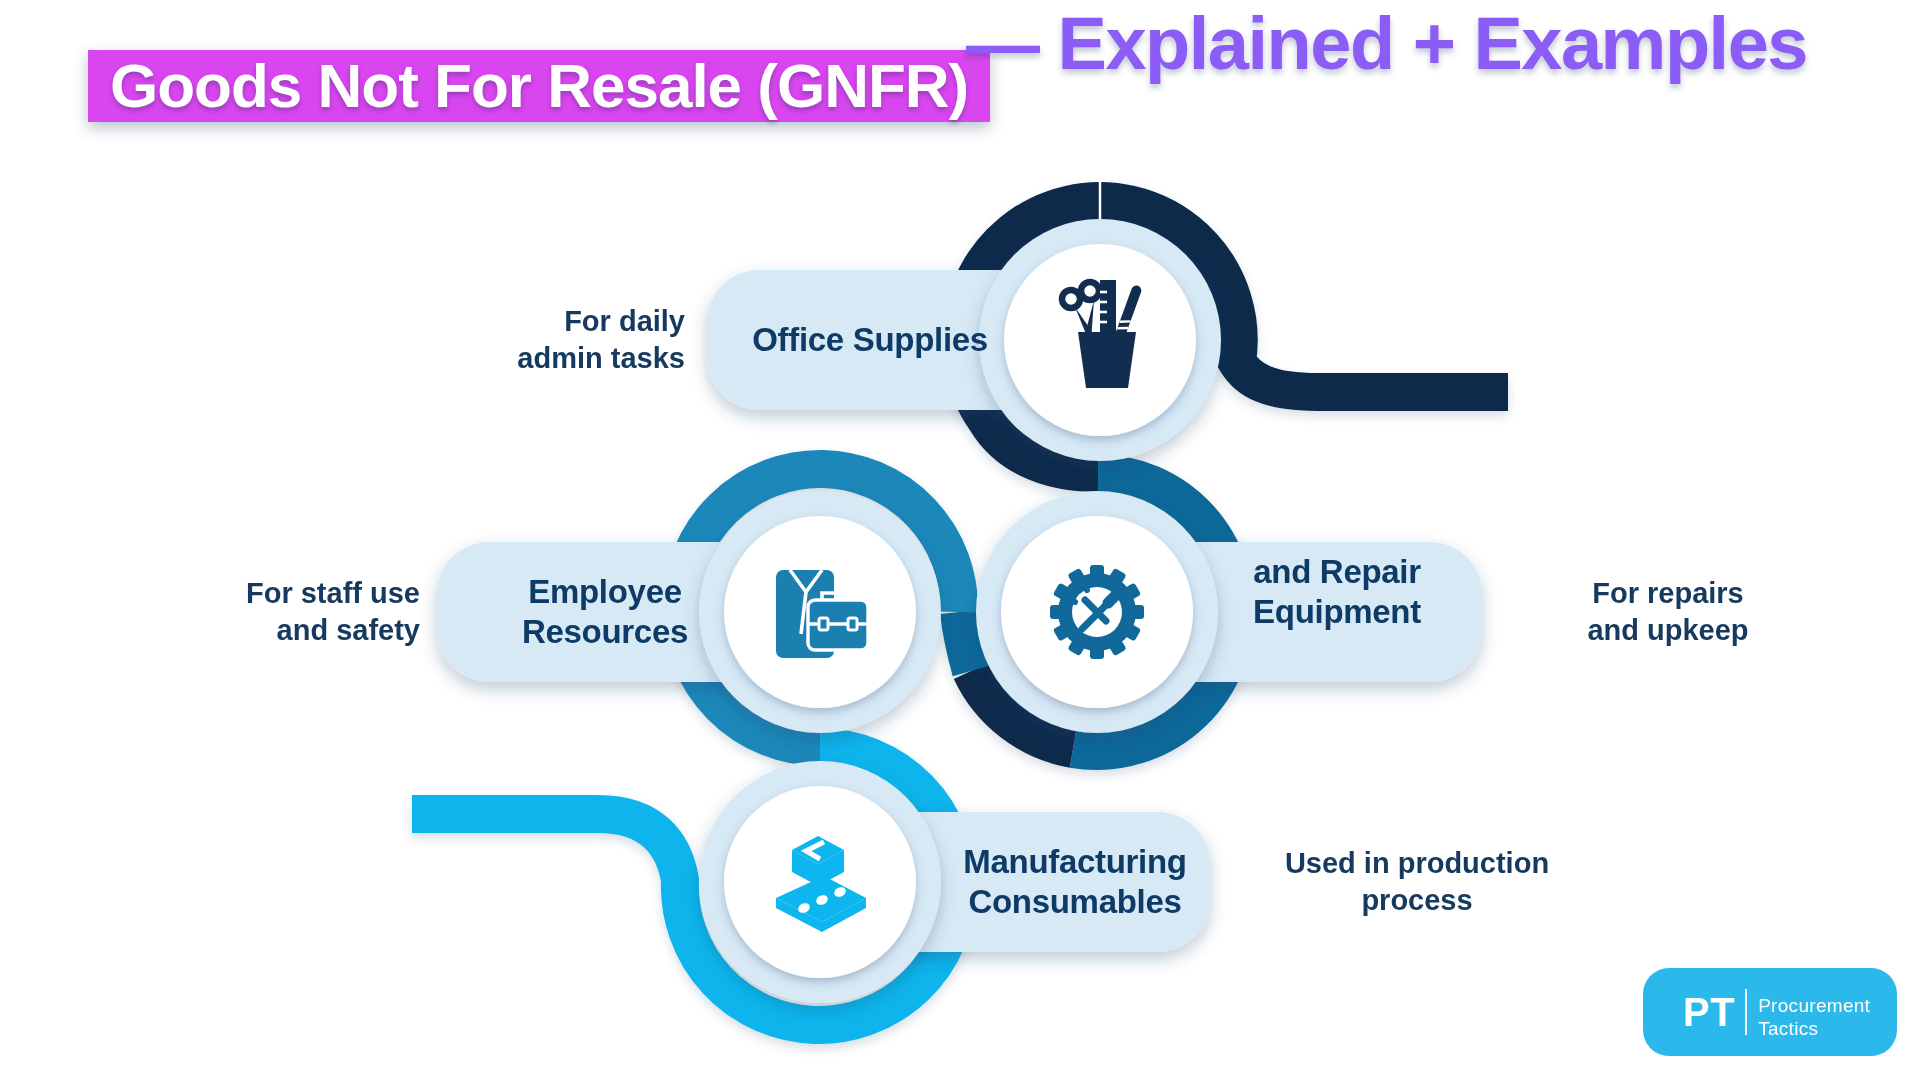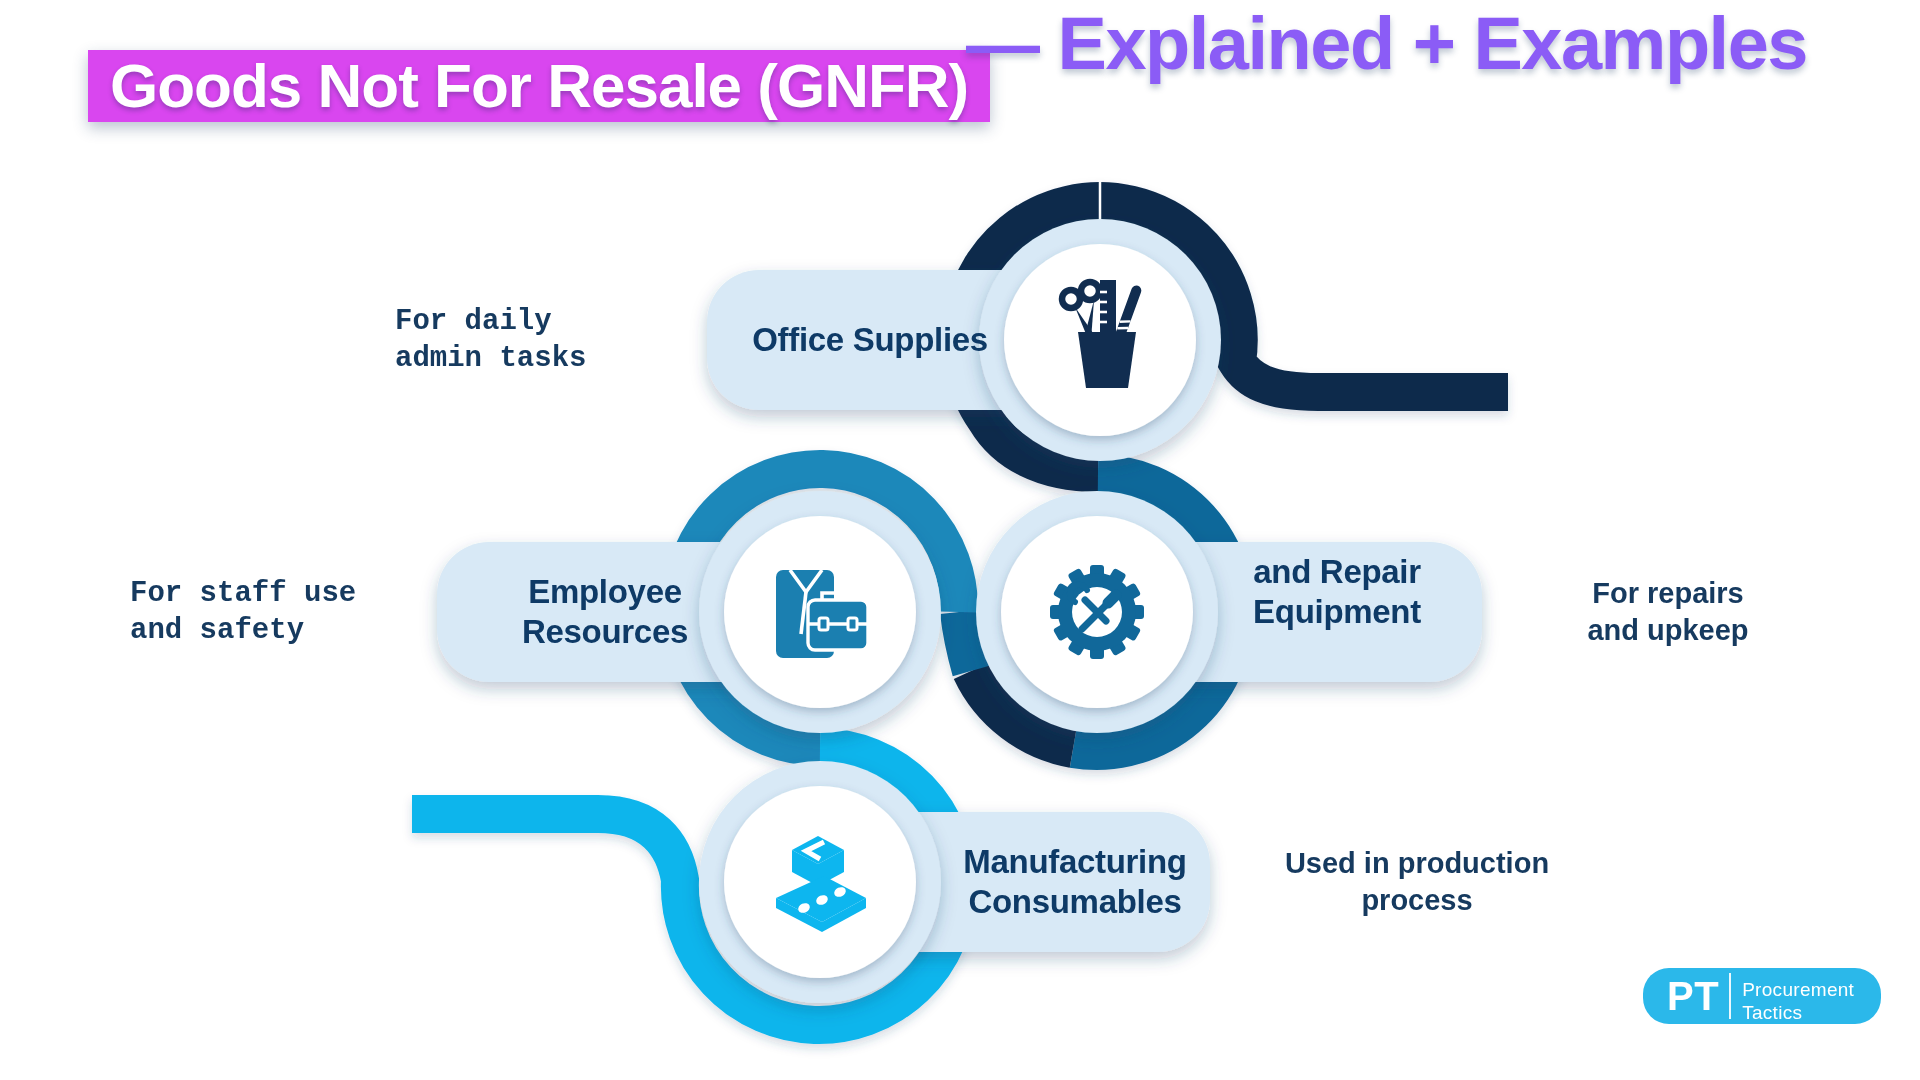--- a/index.html
+++ b/index.html
@@ -22,28 +22,28 @@
     text-shadow:0 4px 6px rgba(21,55,93,.28);
   }
   
   .node-title{
     position:absolute;color:#0E3A66;font-weight:700;font-size:33px;line-height:40px;
     text-align:center;letter-spacing:-0.3px;
   }
   .note{
     position:absolute;color:#163A5F;font-weight:600;font-size:29px;line-height:37px;
   }
-  .note.r{font-family:Liberation Mono, monospace;}
+  .note.r{text-align:right;}
   .note.l{text-align:center;}
   
   .icon{position:absolute;display:block;}
   
   .logo{
-    position:absolute;left:1643px;top:968px;width:238px;height:56px;background:#2BB8EA;
-    border-radius:26px;display:flex;align-items:center;
+    position:absolute;left:1643px;top:968px;width:238px;height:88px;background:#2BB8EA;
+    border-radius:26px;display:flex;align-items:center;padding-left:16px;
   }
   .logo-pt{font-size:40px;font-weight:800;color:#fff;margin-left:24px;letter-spacing:0.5px;}
   .logo-sep{width:2px;height:46px;background:rgba(255,255,255,.9);margin:0 11px 0 10px;}
   .logo-name{color:#fff;font-size:19px;line-height:23px;font-weight:400;letter-spacing:.3px;margin-top:9px;}
 </style>
 </head>
 <body>
 
 <div class="stage">
 

